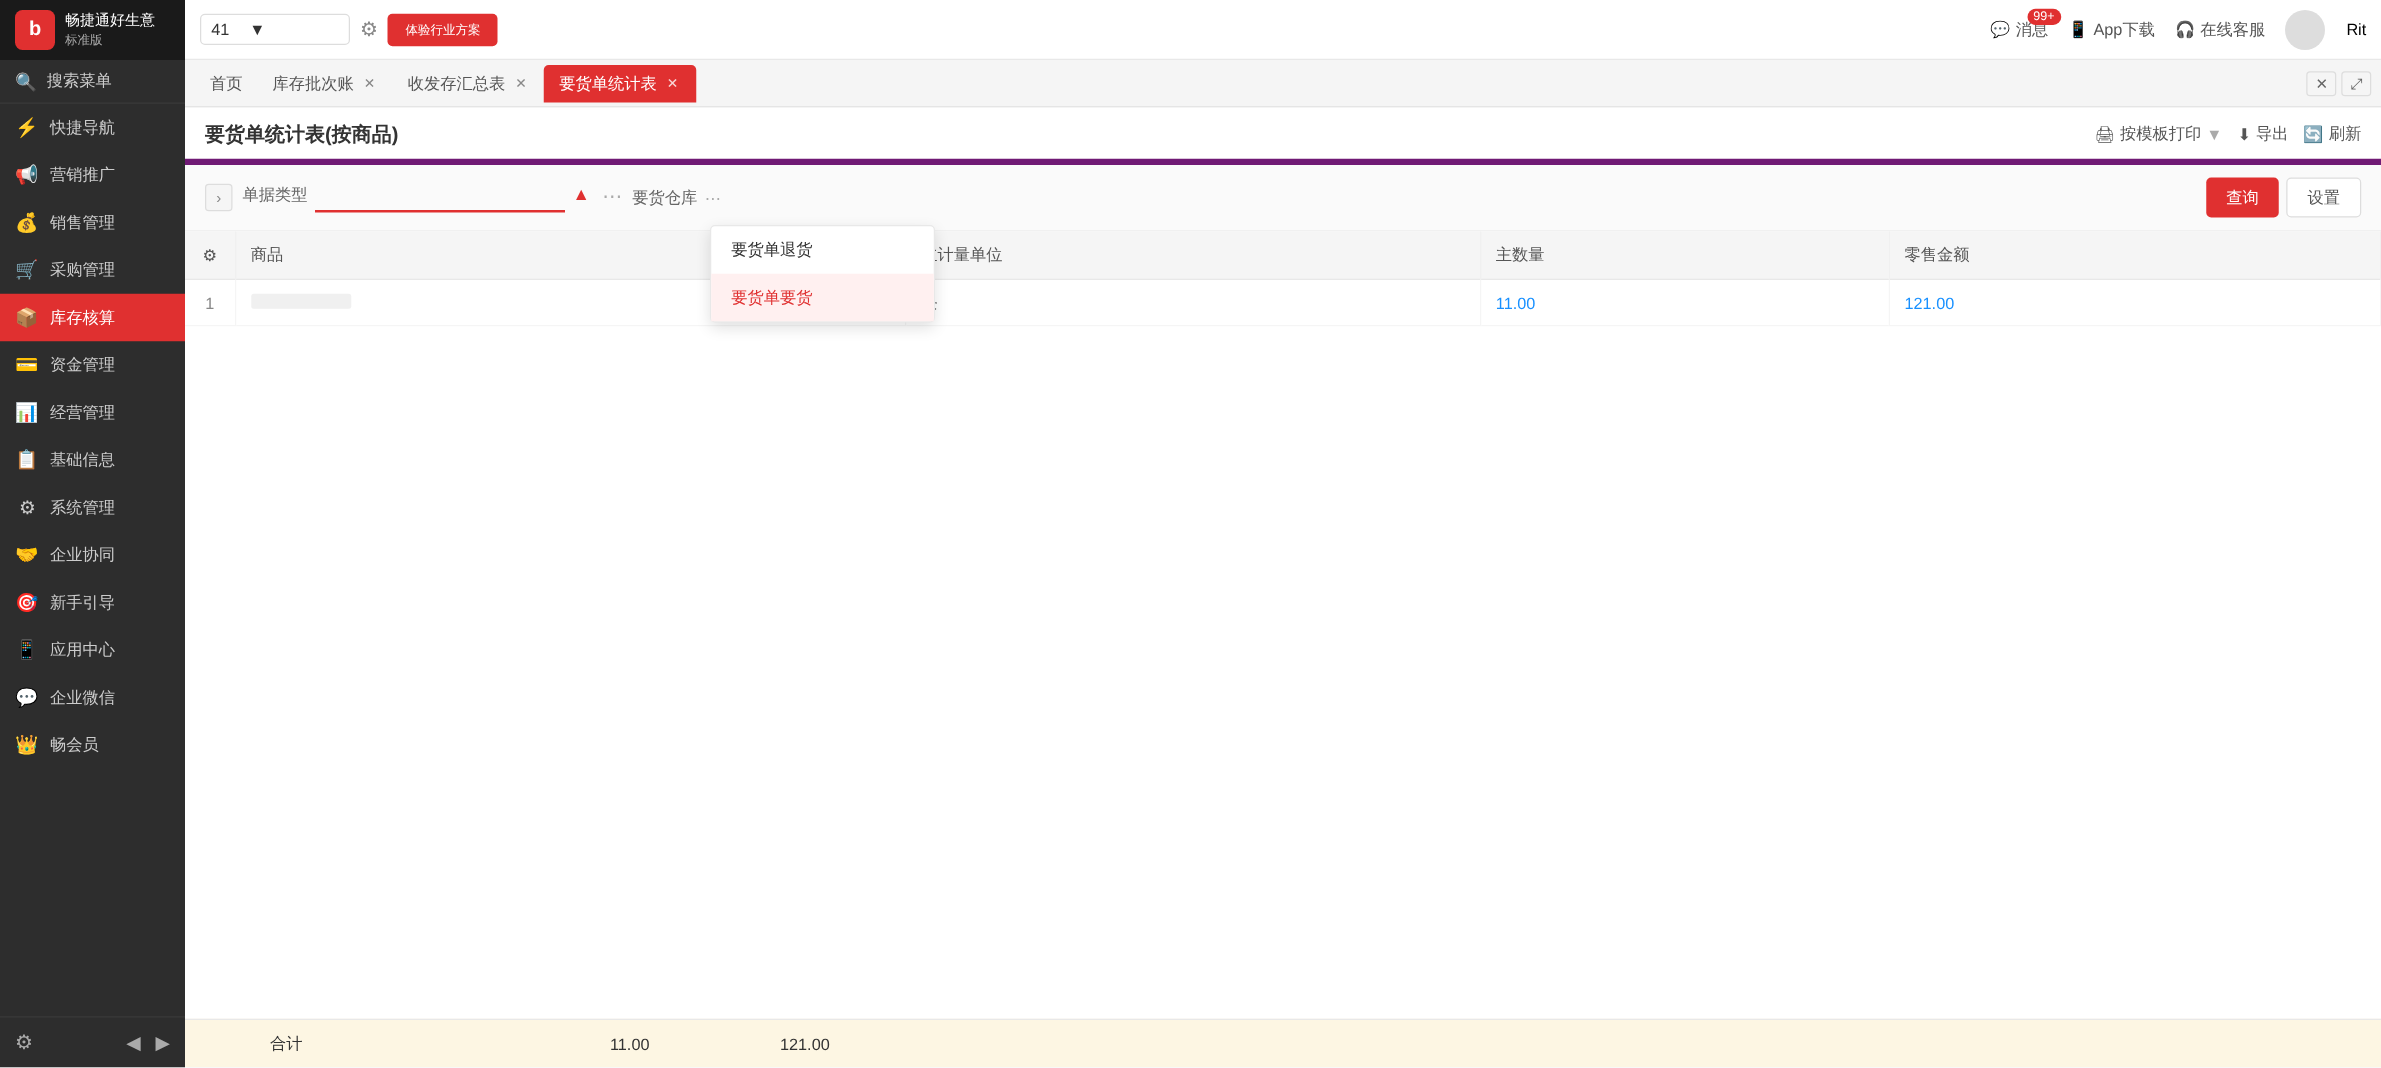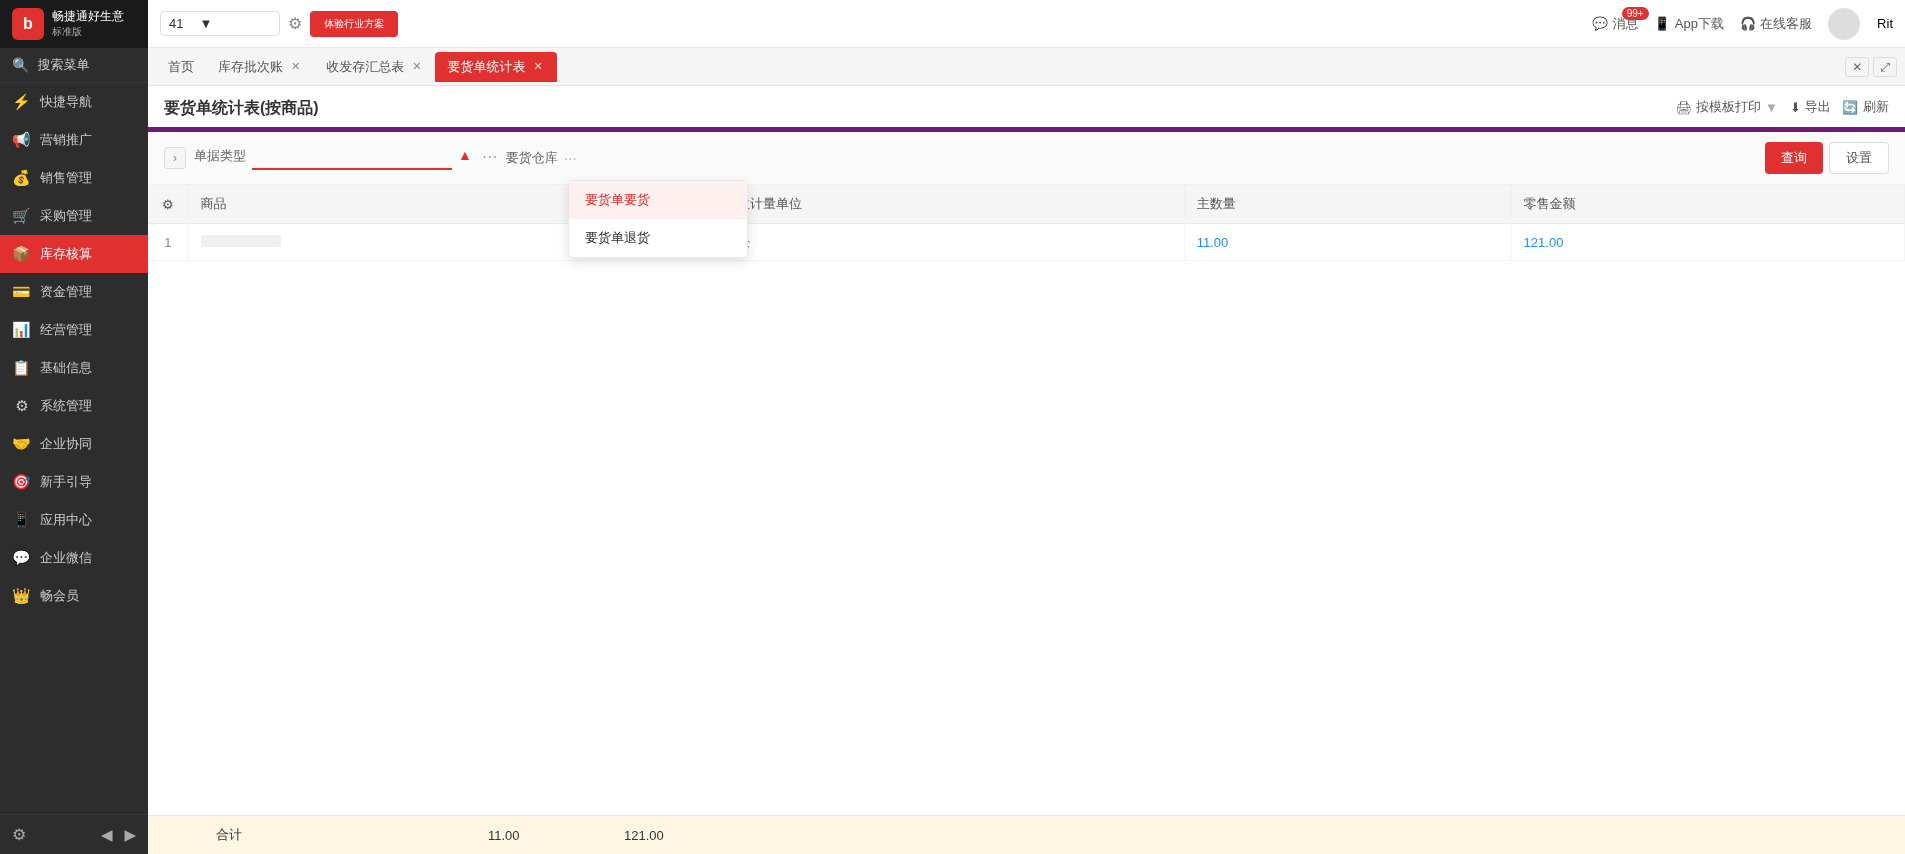--- a/index.html
+++ b/index.html
@@ -634,22 +634,22 @@
         <span class="filter-label">要货仓库</span>
         <span style="color:#aaa;cursor:pointer;">⋯</span>
       </div>
 
       <div class="filter-actions">
         <button class="query-btn">查询</button>
         <button class="setting-btn">设置</button>
       </div>
 
       <div class="dropdown-overlay">
+        <div class="dropdown-item">要货单退货</div>
         <div class="dropdown-item selected">要货单要货</div>
-        <div class="dropdown-item">要货单退货</div>
       </div>
     </div>
 
     <div class="table-wrapper">
       <table>
         <thead>
           <tr>
             <th style="width:40px;text-align:center;">
               <span>⚙</span>
             </th>

